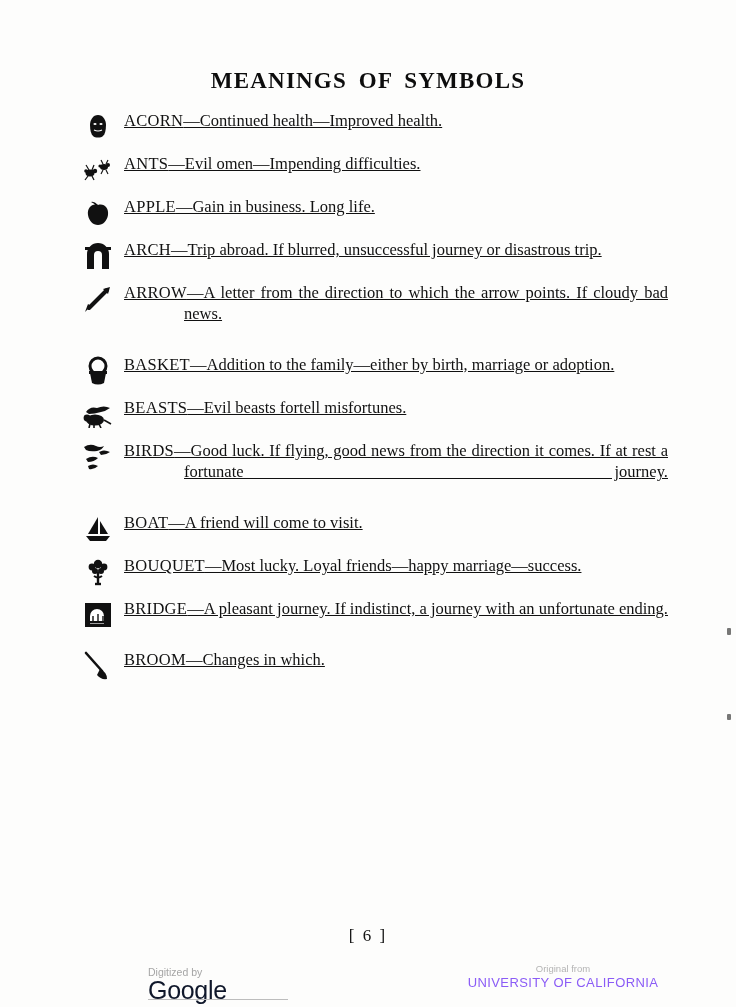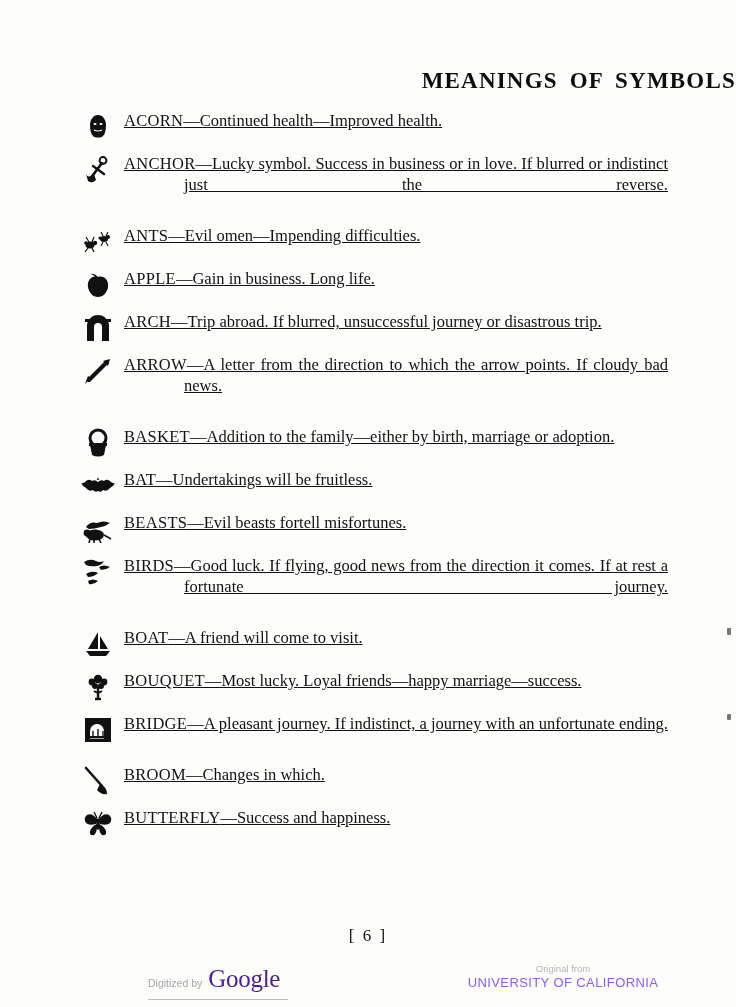--- a/index.html
+++ b/index.html
@@ -16,21 +16,21 @@
     font-family: "Liberation Serif", "DejaVu Serif", serif;
     color: #111111;
   }
 
   
   .page-title {
     position: absolute;
     top: 68px;
     left: 0;
     width: 736px;
-    text-align: right;
+    text-align: center;
     font-size: 23px;
     font-weight: bold;
     letter-spacing: 1.2px;
     font-family: "Liberation Serif", "DejaVu Serif", serif;
     word-spacing: 5px;
     color: #0d0d0d;
   }
 
   
   .entries {
@@ -96,31 +96,32 @@
     letter-spacing: 2px;
     color: #141414;
   }
   .watermark-google {
     position: absolute;
     left: 148px;
     top: 966px;
     display: flex;
     align-items: baseline;
     color: #9a9a9a;
+    flex-direction: column;
   }
   .wm-digitized {
     font-family: "Liberation Sans", "DejaVu Sans", sans-serif;
     font-size: 10.5px;
     color: #a5a5a5;
     margin-right: 6px;
   }
   .wm-google {
-    font-family: Liberation Serif, serif;
+    font-family: Liberation Sans, sans-serif;
     font-size: 25px;
-    color: #4c1d95;
+    color: #0f172a;
     letter-spacing: -0.3px;
     line-height: 1;
   }
   .wm-rule {
     position: absolute;
     left: 148px;
     top: 999px;
     width: 140px;
     height: 1px;
     background: #bdbdbd;
@@ -167,31 +168,20 @@
         <svg width="26" height="28" viewBox="0 0 26 28">
             <path d="M13 2 C8 2 5 7 5 12 C5 17 6 21 8 23 C10 25 16 25 18 23 C20 21 21 17 21 12 C21 7 18 2 13 2 Z" fill="#111"></path>
             <ellipse cx="10" cy="11" rx="1.6" ry="1.1" fill="#fff"></ellipse>
             <ellipse cx="16" cy="11" rx="1.6" ry="1.1" fill="#fff"></ellipse>
             <path d="M9 17 Q13 19 17 17" stroke="#fff" stroke-width="1.1" fill="none"></path>
           </svg>
       </span>
       <div class="entry-text"><span class="term">ACORN</span><span>—Continued health—Improved health.</span></div>
     </div>
 
-    <div class="entry">
-      <span class="entry-symbol">
-        <svg width="30" height="30" viewBox="0 0 30 30">
-            <circle cx="20" cy="5.5" r="3.4" fill="none" stroke="#111" stroke-width="2"></circle>
-            <path d="M19 8 L7 24" stroke="#111" stroke-width="2.6" stroke-linecap="round"></path>
-            <path d="M10 11 L21 19" stroke="#111" stroke-width="2.4" stroke-linecap="round"></path>
-            <path d="M11 19 Q5 24 3 19 L5 26 Q9 29 13 25 Z" fill="#111"></path>
-          </svg>
-      </span>
-      <div class="entry-text"><span class="term">ANCHOR</span><span>—Lucky symbol.  Success in business or in love.  If blurred or indistinct just the reverse.</span></div>
-    </div>
 
 
     <div class="entry single">
       <span class="entry-symbol">
         <svg width="32" height="26" viewBox="0 0 32 26">
             <g fill="#111">
               <ellipse cx="8" cy="16" rx="4.5" ry="3.4"></ellipse>
               <circle cx="13" cy="14" r="2.2"></circle>
               <circle cx="4" cy="14" r="1.8"></circle>
             </g>
@@ -252,29 +242,20 @@
       <span class="entry-symbol">
         <svg width="24" height="30" viewBox="0 0 24 30">
             <path d="M12 2 A8 8 0 0 1 12 18 A8 8 0 0 1 12 2 Z" fill="none" stroke="#111" stroke-width="3"></path>
             <path d="M4 17 L20 17 L18 27 Q12 30 6 27 Z" fill="#111"></path>
             <rect x="3" y="15" width="18" height="3" fill="#111"></rect>
           </svg>
       </span>
       <div class="entry-text"><span class="term">BASKET</span><span>—Addition to the family—either by birth, marriage or adoption.</span></div>
     </div>
 
-    <div class="entry single">
-      <span class="entry-symbol">
-        <svg width="36" height="20" viewBox="0 0 36 20">
-            <path d="M18 6 Q15 3 12 5 Q9 2 5 6 Q2 8 1 7 Q3 11 6 12 Q9 16 13 14 Q15 17 18 15 Q21 17 23 14 Q27 16 30 12 Q33 11 35 7 Q34 8 31 6 Q27 2 24 5 Q21 3 18 6 Z" fill="#111"></path>
-            <path d="M17 4 L18 1 L19 4 Z" fill="#111"></path>
-          </svg>
-      </span>
-      <div class="entry-text"><span class="term">BAT</span><span>—Undertakings will be fruitless.</span></div>
-    </div>
 
     <div class="entry single">
       <span class="entry-symbol">
         <svg width="32" height="28" viewBox="0 0 32 28">
             <path d="M4 12 Q8 6 15 8 Q22 5 28 8 Q24 11 19 12 Q12 14 7 14 Z" fill="#111"></path>
             <ellipse cx="13" cy="20" rx="9" ry="5.5" fill="#111"></ellipse>
             <circle cx="5" cy="18" r="3.4" fill="#111"></circle>
             <path d="M8 24 L7 28 M12 25 L12 28 M17 24 L19 28" stroke="#111" stroke-width="1.6"></path>
             <path d="M22 20 L29 24" stroke="#111" stroke-width="1.6"></path>
           </svg>
@@ -341,33 +322,20 @@
       <span class="entry-symbol">
         <svg width="30" height="30" viewBox="0 0 30 30">
             <path d="M3 2 L19 20" stroke="#111" stroke-width="2.6" stroke-linecap="round"></path>
             <path d="M17 18 Q24 21 24 28 Q18 29 14 24 Z" fill="#111"></path>
           </svg>
       </span>
       <div class="entry-text"><span class="term">BROOM</span><span>—Changes in which.</span></div>
     </div>
 
 
-    <div class="entry single">
-      <span class="entry-symbol">
-        <svg width="30" height="28" viewBox="0 0 30 28">
-            <path d="M15 10 Q9 2 4 5 Q0 8 3 13 Q6 16 13 14 Z" fill="#111"></path>
-            <path d="M15 10 Q21 2 26 5 Q30 8 27 13 Q24 16 17 14 Z" fill="#111"></path>
-            <path d="M14 14 Q9 16 7 21 Q6 26 11 25 Q14 22 14 17 Z" fill="#111"></path>
-            <path d="M16 14 Q21 16 23 21 Q24 26 19 25 Q16 22 16 17 Z" fill="#111"></path>
-            <ellipse cx="15" cy="14" rx="1.7" ry="6" fill="#111"></ellipse>
-            <path d="M14 8 L11 2 M16 8 L19 2" stroke="#111" stroke-width="1.4"></path>
-          </svg>
-      </span>
-      <div class="entry-text"><span class="term">BUTTERFLY</span><span>—Success and happiness.</span></div>
-    </div>
 
   </div>
 
   <div class="page-number">[ 6 ]</div>
 
   <div class="watermark-google">
     <span class="wm-digitized">Digitized by</span>
     <span class="wm-google">Google</span>
   </div>
   <div class="wm-rule"></div>

